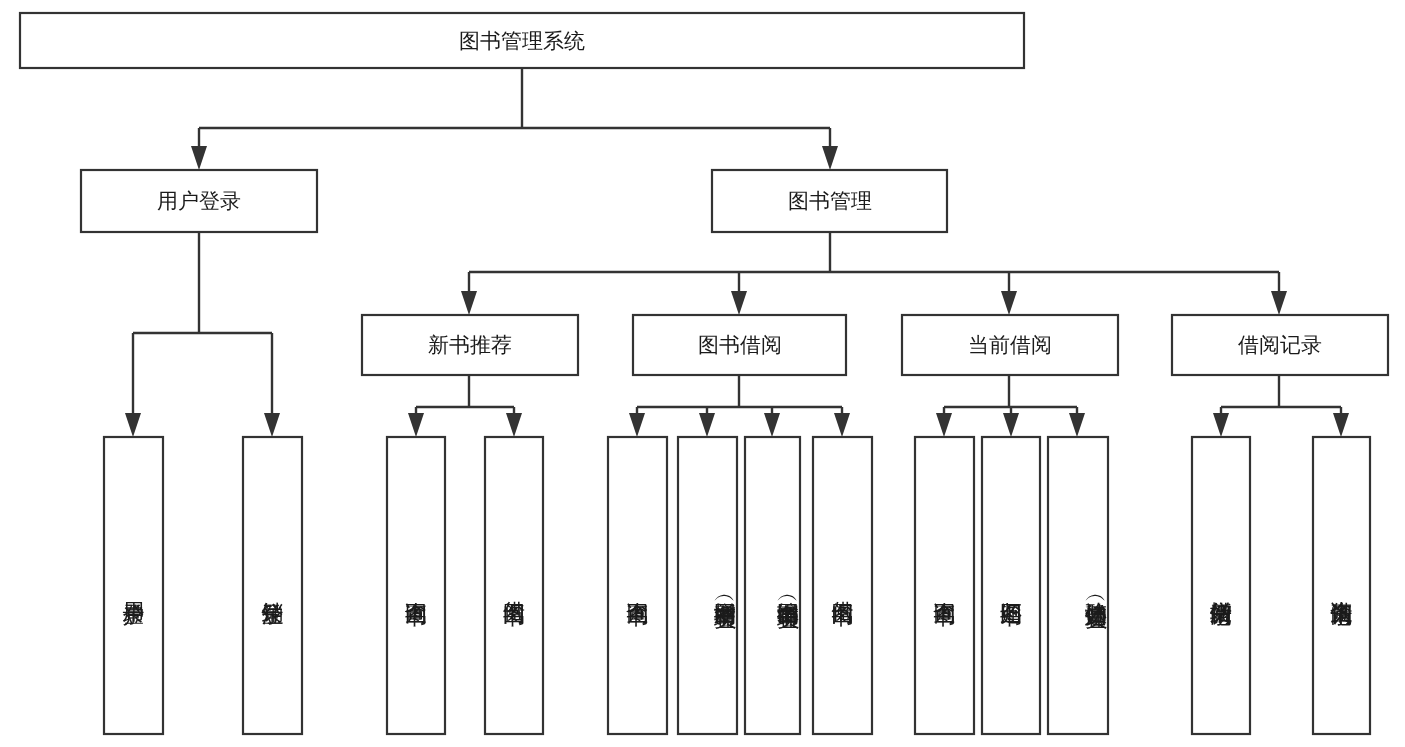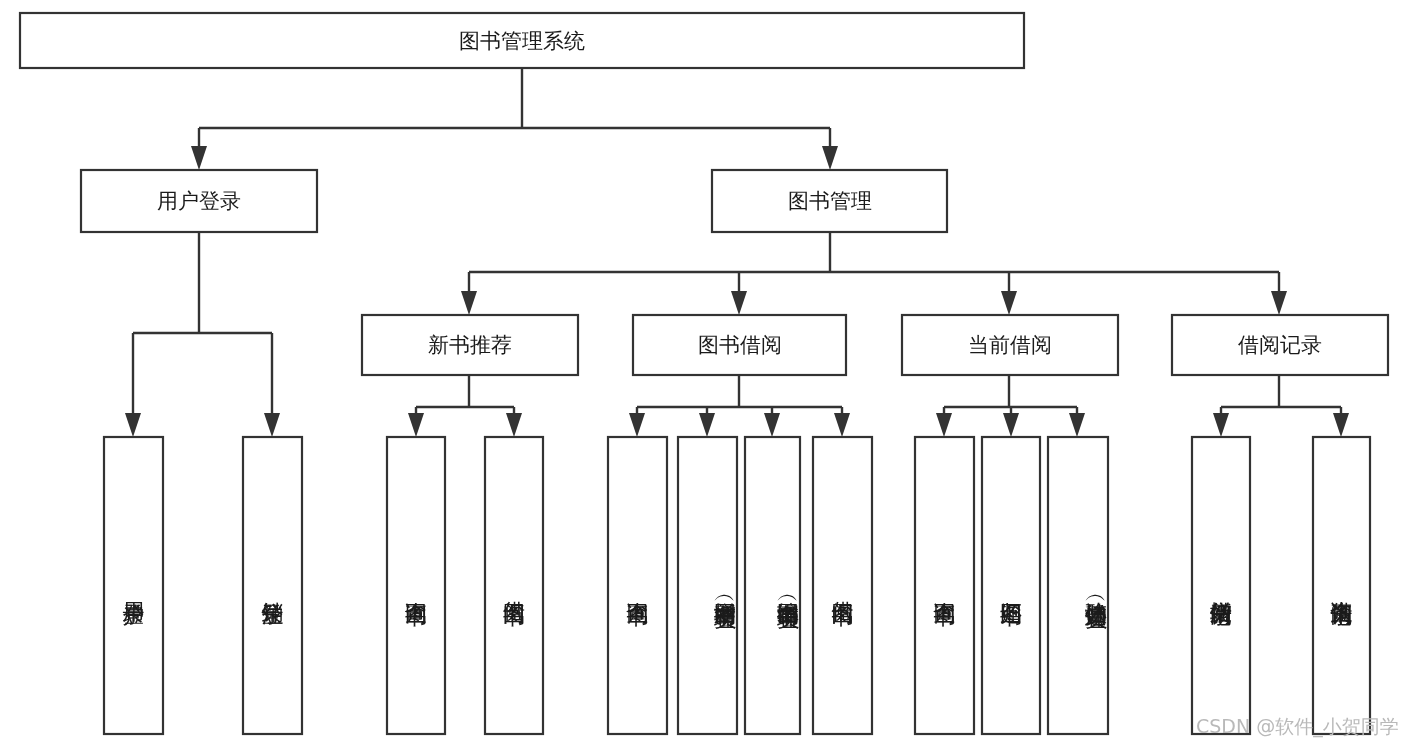--- a/index.html
+++ b/index.html
@@ -206,15 +206,14 @@
   <div class="leaf-label" style="left:745px; top:437px; width:55px; height:297px; align-items:flex-start; padding-top:6px; box-sizing:border-box;">编辑图书（管理员）</div>
   <div class="leaf-label" style="left:813px; top:437px; width:59px; height:297px;">借阅图书</div>
 
   <div class="leaf-label" style="left:915px; top:437px; width:59px; height:297px;">查询图书</div>
   <div class="leaf-label" style="left:982px; top:437px; width:58px; height:297px;">归还图书</div>
   <div class="leaf-label" style="left:1048px; top:437px; width:60px; height:297px; align-items:flex-start; padding-top:6px; box-sizing:border-box;">确认归还（管理员）</div>
 
   <div class="leaf-label" style="left:1192px; top:437px; width:58px; height:297px;">新增借阅记录</div>
   <div class="leaf-label" style="left:1313px; top:437px; width:57px; height:297px;">查询借阅记录</div>
 
-  <div class="watermark" style="left:1196px; top:714px;">CSDN @软件_小贺同学</div>
 
 </div>
 
 </body></html>

